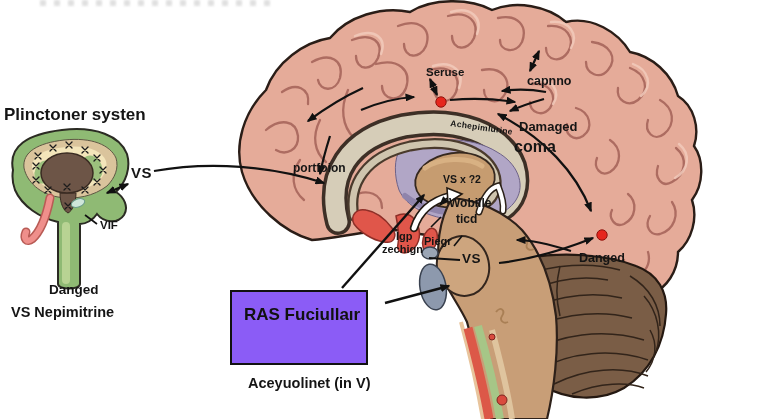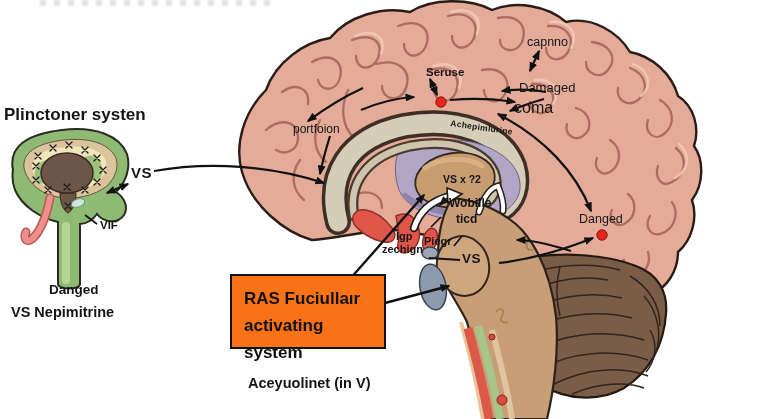--- a/index.html
+++ b/index.html
@@ -1,23 +1,23 @@
 <!DOCTYPE html>
 <html><head>
 <meta charset="utf-8">
 <style>
   html,body{margin:0;padding:0;background:#fff;}
   #stage{position:relative;width:768px;height:419px;background:#fff;overflow:hidden;
          font-family:"Liberation Sans",sans-serif;}
   #art{position:absolute;left:0;top:0;}
   .lbl{position:absolute;font-family:"Liberation Sans",sans-serif;font-weight:700;
        color:#151515;white-space:nowrap;line-height:1;}
-  .w600{font-weight:400;}
-  #ras-box{position:absolute;left:230px;top:274px;width:156px;height:75px;
-           box-sizing:border-box;border:2.5px solid #111;background:#f97316;
+  .w600{font-weight:700;margin-top:39px;}
+  #ras-box{position:absolute;left:230px;top:290px;width:138px;height:75px;
+           box-sizing:border-box;border:2.5px solid #111;background:#8b5cf6;
            padding:9px 0 0 12px;font-size:17px;font-weight:700;line-height:27px;color:#111;}
   #band-label{transform:rotate(8deg);transform-origin:left top;letter-spacing:.3px;}
   #top-artifact{position:absolute;left:40px;top:0;width:230px;height:6px;opacity:.22;
     background:repeating-linear-gradient(90deg,#777 0 6px,transparent 6px 14px);filter:blur(1px);}
 </style>
 </head>
 <body>
 
 <div id="stage">
 <div id="top-artifact"></div>
@@ -225,17 +225,16 @@
 <div class="lbl" style="left:449px;top:197px;font-size:12px;">Wobille</div>
 <div class="lbl" style="left:456px;top:213px;font-size:12px;">ticd</div>
 <div class="lbl" style="left:396px;top:231px;font-size:11px;">Igp</div>
 <div class="lbl" style="left:382px;top:244px;font-size:11px;">zechign</div>
 <div class="lbl" style="left:424px;top:236px;font-size:11px;">Piegr</div>
 <div class="lbl" style="left:462px;top:252px;font-size:13.5px;letter-spacing:.5px;">VS</div>
 <div class="lbl w600" style="left:579px;top:213px;font-size:12.5px;">Danged</div>
 
 <div id="ras-box">
   <div>RAS Fuciullaır</div>
-  <div>activating system</div>
 </div>
 
 <div class="lbl" style="left:248px;top:376px;font-size:14.5px;">Aceyuolinet (in V)</div>
 </div>
 
 </body></html>

